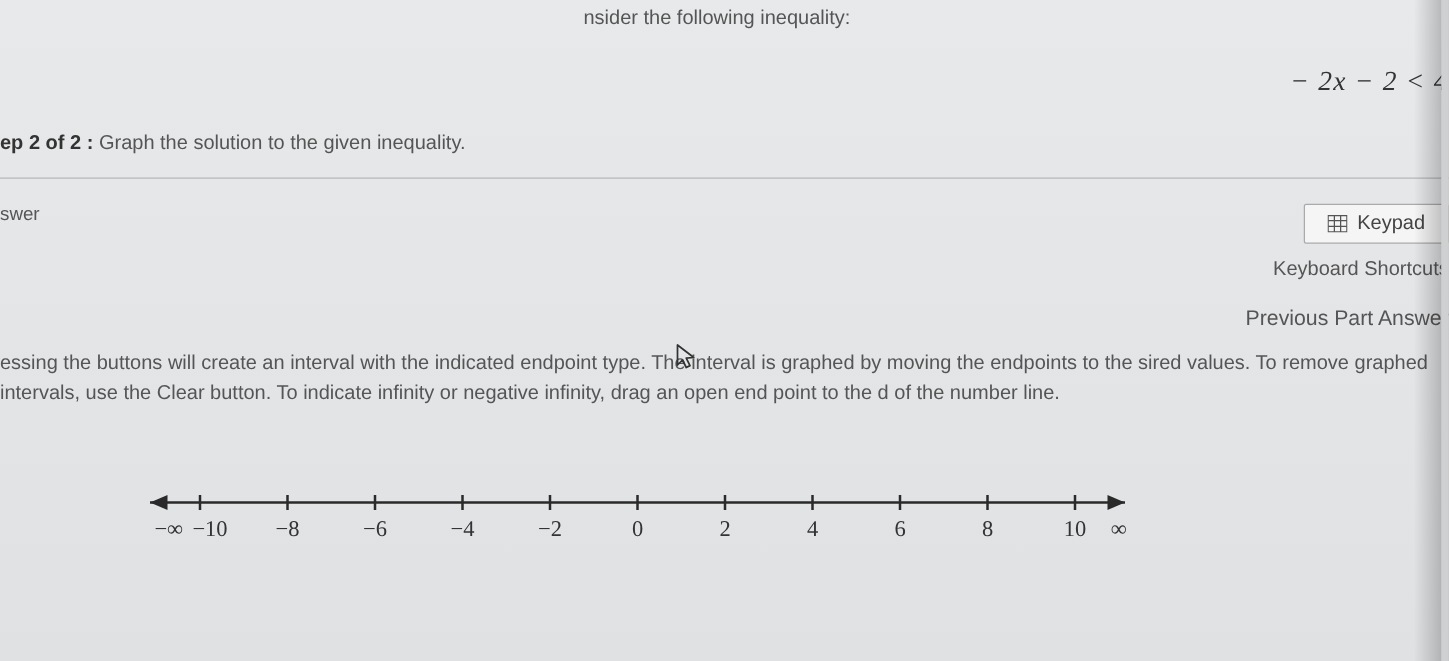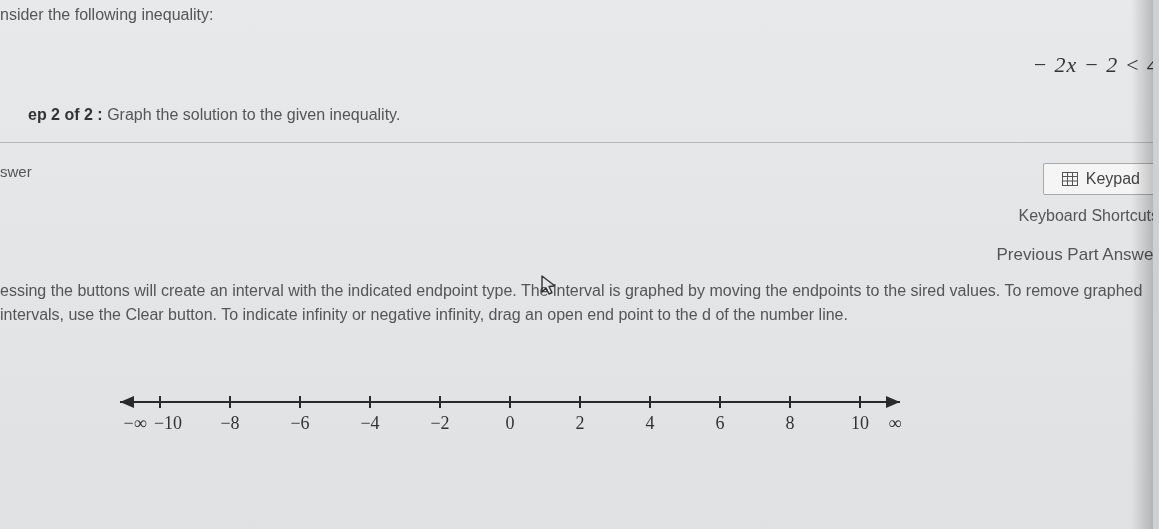--- a/index.html
+++ b/index.html
@@ -17,35 +17,35 @@
       color: #3a3a3a;
     }
     .content {
       padding: 0 0 0 0;
       position: relative;
     }
     .prompt-text {
       font-size: 16px;
       color: #555;
       margin: 6px 12px 0 0;
+      text-align: center;
     }
     .equation {
       font-family: 'Times New Roman', serif;
       font-size: 22px;
       font-style: italic;
       text-align: right;
       margin: 28px 0 28px 16px;
       color: #333;
       letter-spacing: 1px;
     }
     .step-line {
       font-size: 16px;
       color: #555;
       margin-bottom: 18px;
-      padding-left: 28px;
     }
     .step-line b {
       font-weight: bold;
       color: #333;
     }
     hr.divider {
       border: none;
       border-top: 1px solid #b8b8b8;
       margin: 0 0 12px 0;
     }

